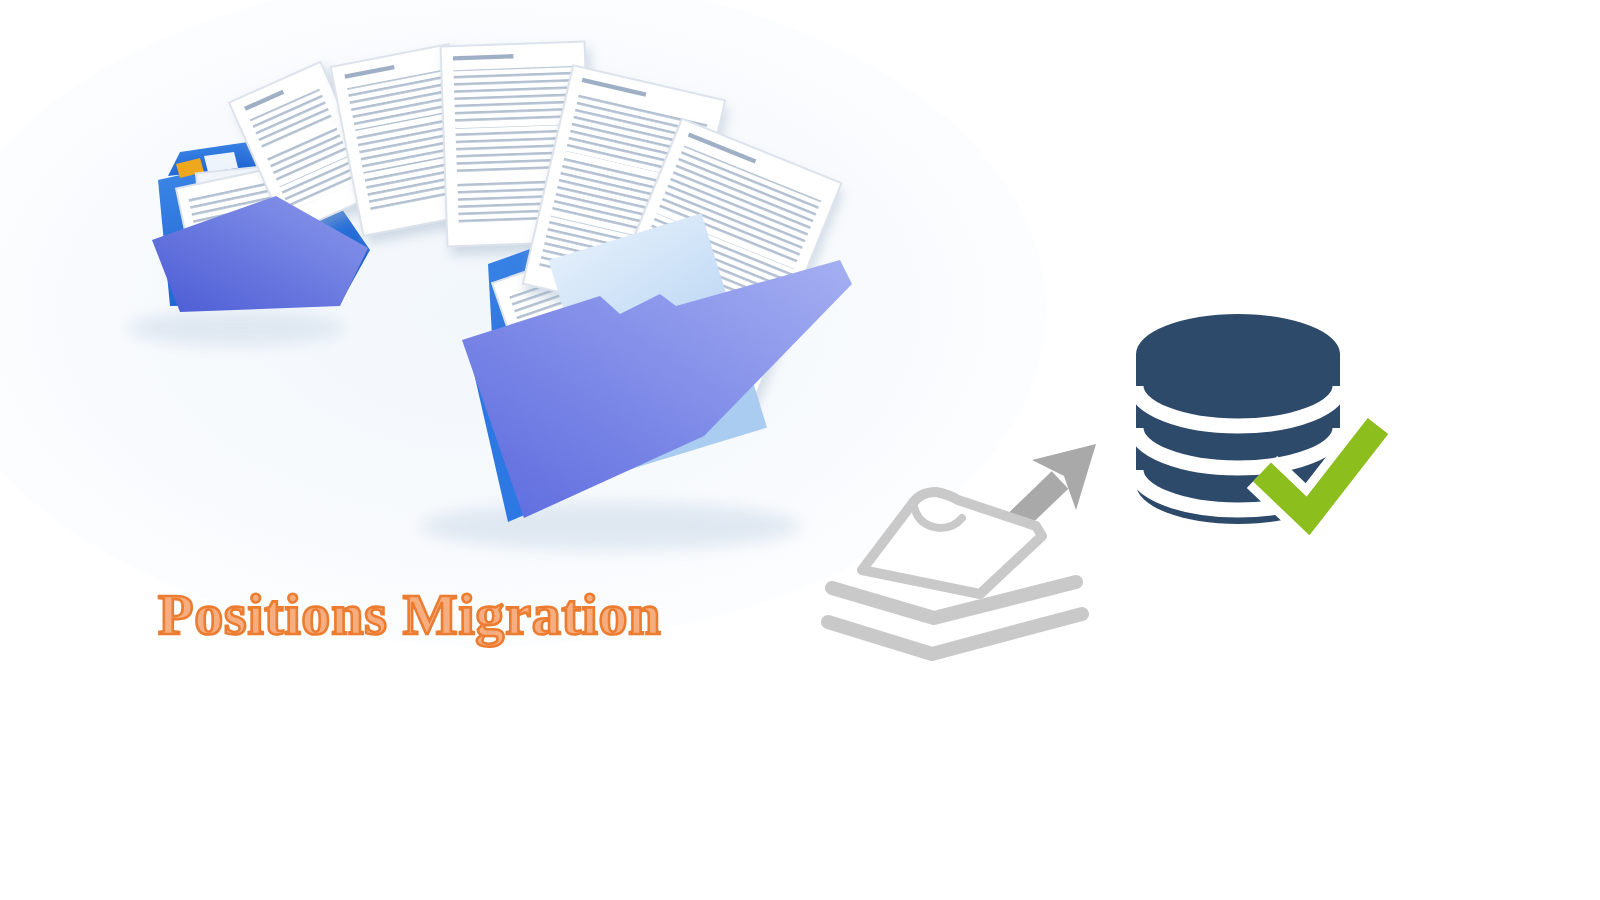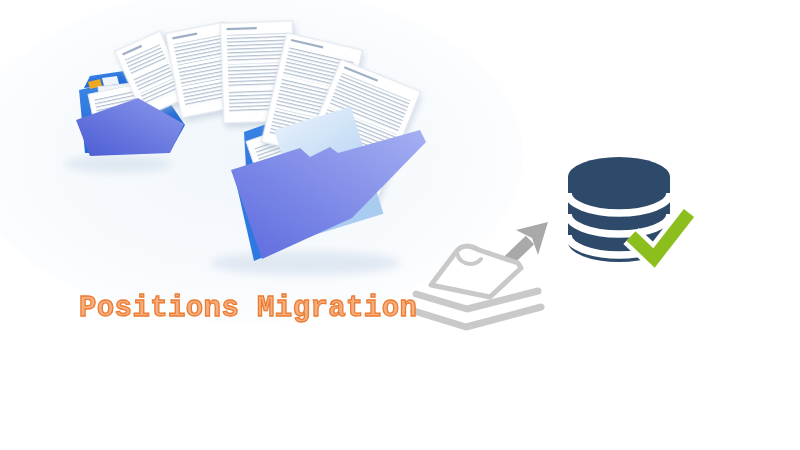--- a/index.html
+++ b/index.html
@@ -1,18 +1,18 @@
 <!DOCTYPE html>
 <html style="--title-fill: #F6AE81; --title-outline: #EC7C30; --folder-blue-1: #3F8AE9; --folder-blue-2: #1F64D2; --spine-blue: #2D78E2; --flap-left-1: #8C99EC; --flap-left-2: #4B5CD4; --flap-right-1: #A5AFF2; --flap-right-2: #5C6ADE; --page-blue-1: #E2EEFB; --page-blue-2: #A9CCF0; --tab-yellow: #EFA81E; --page-line: #9FB0C6; --page-border: #DDE3EC; --shadow-soft: #DBE5F0; --bg-tint: #EFF5FB; --stack-gray: #C9C9C9; --arrow-gray: #A9A9A9; --db-navy: #2E4A6B; --check-green: #8CBE1E;"><head>
 <meta charset="utf-8">
 <style>
   html,body{margin:0;padding:0;background:#fff;}
   .slide{
     position:relative;width:732px;height:450px;background:#ffffff;overflow:hidden;
-    font-family:Liberation Mono, monospace;
+    font-family:Liberation Serif, serif;
   }
   .title{
     position:absolute;left:79px;top:292px;
     font-size:29px;font-weight:700;letter-spacing:.4px;
     color:var(--title-fill);
     -webkit-text-stroke:1.3px var(--title-outline);
     white-space:nowrap;
   }
   svg{position:absolute;left:0;top:0;}
   .pg-border{stroke:var(--page-border);}

